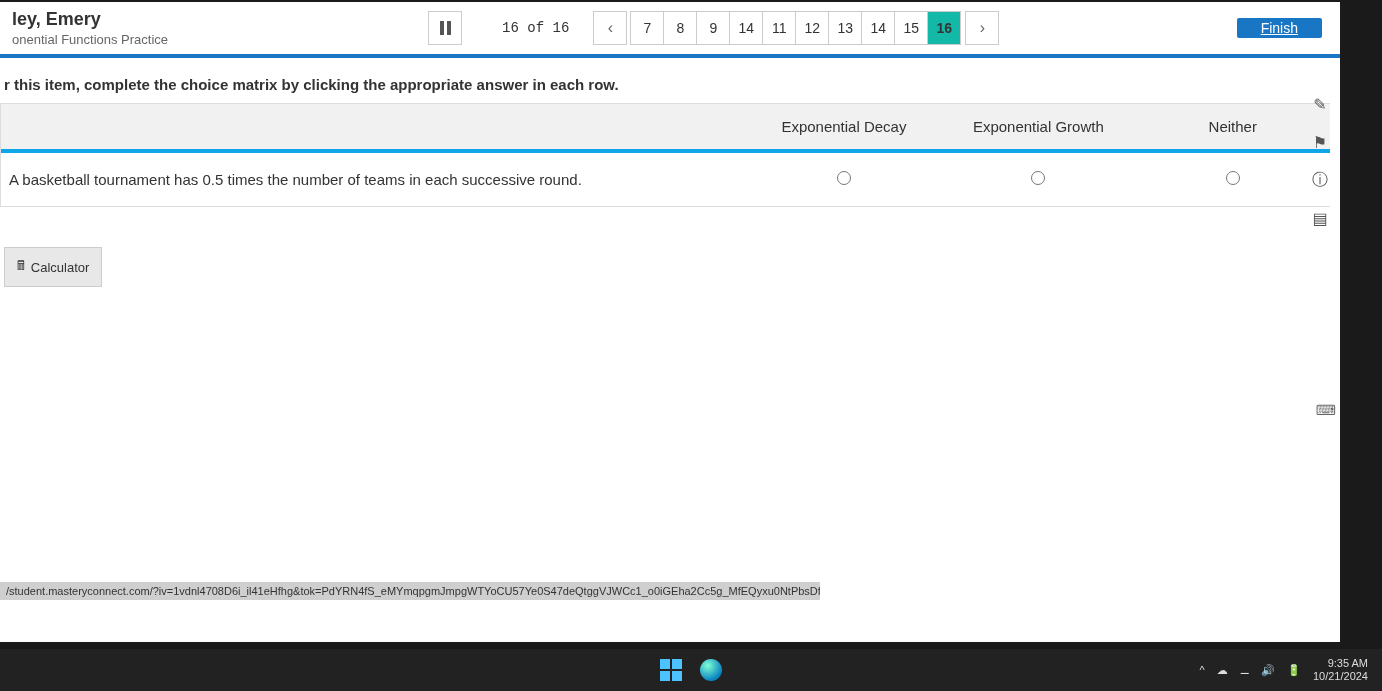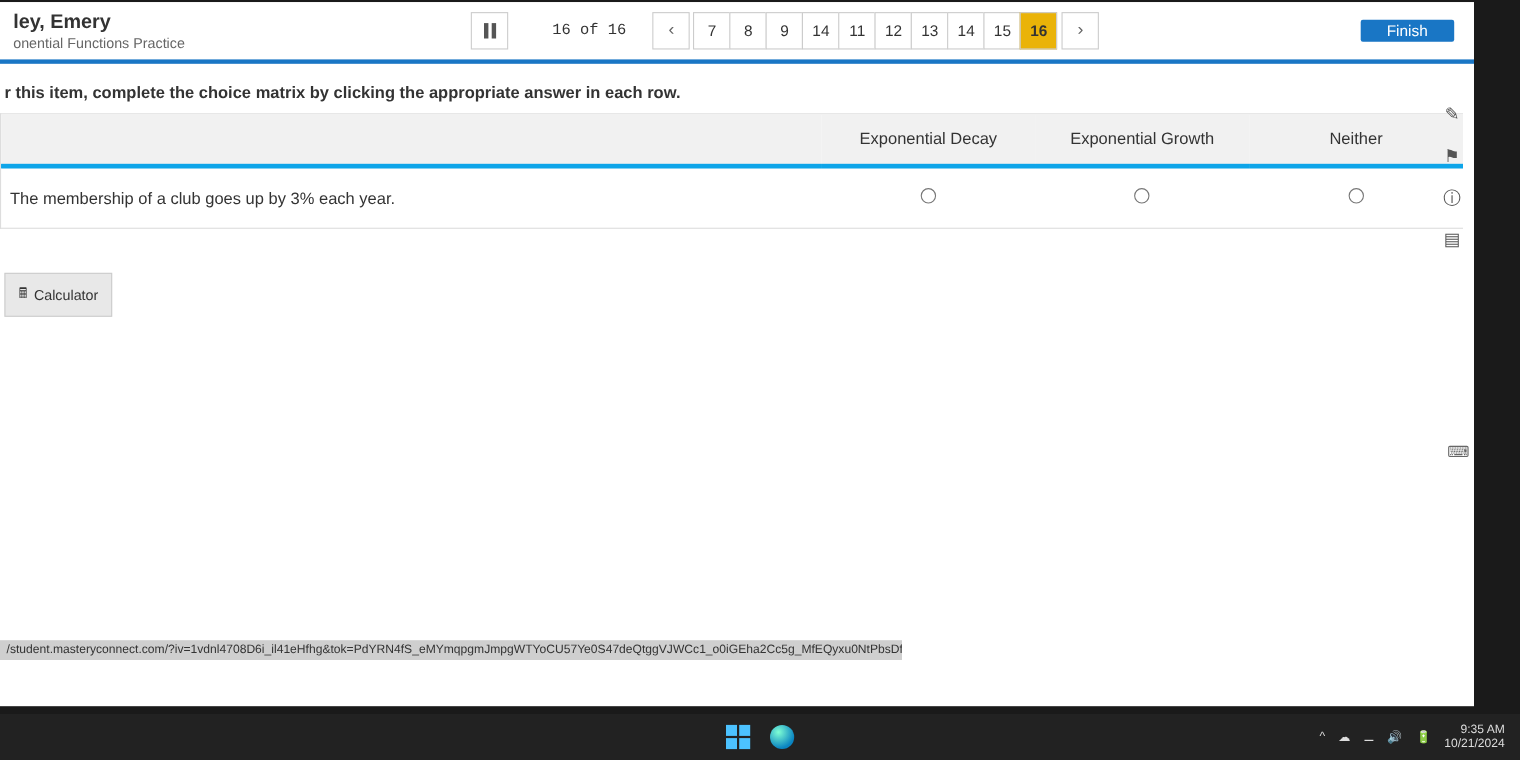--- a/index.html
+++ b/index.html
@@ -9,22 +9,22 @@
 .title-block { flex: 0 0 auto; padding-left: 4px; }
 .student-name { font-size: 18px; font-weight: 600; color: #333; }
 .assign-title { font-size: 13px; color: #666; margin-top: 2px; }
 .pause-box { margin-left: 260px; width: 34px; height: 34px; border: 1px solid #ccc; display: flex; align-items: center; justify-content: center; gap: 3px; }
 .pause-box span { width: 4px; height: 14px; background: #555; display: inline-block; }
 .progress-text { margin-left: 40px; font-size: 14px; color: #333; font-family: Liberation Mono, monospace; }
 .nav-group { margin-left: 20px; display: flex; align-items: center; }
 .nav-arrow { width: 34px; height: 34px; border: 1px solid #ccc; display: flex; align-items: center; justify-content: center; font-size: 16px; color: #666; background: #fff; margin: 0 4px; cursor: pointer; }
 .page-nums { display: flex; }
 .page-num { width: 34px; height: 34px; border: 1px solid #ccc; display: flex; align-items: center; justify-content: center; font-size: 14px; color: #333; background: #fff; cursor: pointer; margin-left: -1px; }
-.page-num.active { background: #eab308; font-weight: 600; }
-.finish-btn { margin-left: auto; margin-right: 10px; background: #1976c5; color: #fff; border: none; padding: 2px 24px; font-size: 14px; border-radius: 2px; cursor: pointer; }
+.page-num.active { background: #14b8a6; font-weight: 600; }
+.finish-btn { margin-left: auto; margin-right: 10px; background: #1976c5; color: #fff; border: none; padding: 2px 24px; font-size: 14px; border-radius: 2px; cursor: pointer; text-decoration: underline; }
 .divider { height: 4px; background: #1976c5; width: 100%; }
 .content { padding: 18px 10px 10px 0; position: relative; }
 .instr1 { font-size: 15px; font-weight: 600; color: #333; margin-bottom: 10px; padding-left: 4px; }
 .instr2 { font-size: 15px; color: #444; margin-bottom: 14px; padding-left: 4px; }
 .matrix { border: 1px solid #ddd; border-right: none; overflow: hidden; }
 .matrix table { width: 100%; border-collapse: collapse; }
 .matrix th { background: #f1f1f1; font-weight: 400; font-size: 15px; color: #333; padding: 14px 8px; text-align: center; border-bottom: 4px solid #0ea5e9; }
 .matrix th:first-child { text-align: left; padding-left: 8px; }
 .matrix td { font-size: 15px; color: #333; padding: 18px 8px; text-align: center; }
 .matrix td:first-child { text-align: left; padding-left: 8px; }
@@ -87,21 +87,21 @@
         <thead>
           <tr>
             <th class="col-scenario"></th>
             <th class="col-opt">Exponential Decay</th>
             <th class="col-opt">Exponential Growth</th>
             <th class="col-opt">Neither</th>
           </tr>
         </thead>
         <tbody id="matrix-body">
             <tr>
-              <td>The membership of a club goes up by 3% each year.</td>
+              <td>A basketball tournament has 0.5 times the number of teams in each successive round.</td>
               <td><span class="radio"></span></td>
               <td><span class="radio"></span></td>
               <td><span class="radio"></span></td>
             </tr>
           </tbody>
       </table>
     </div>
 
     <button class="calc-btn">
       <span>🖩</span>

